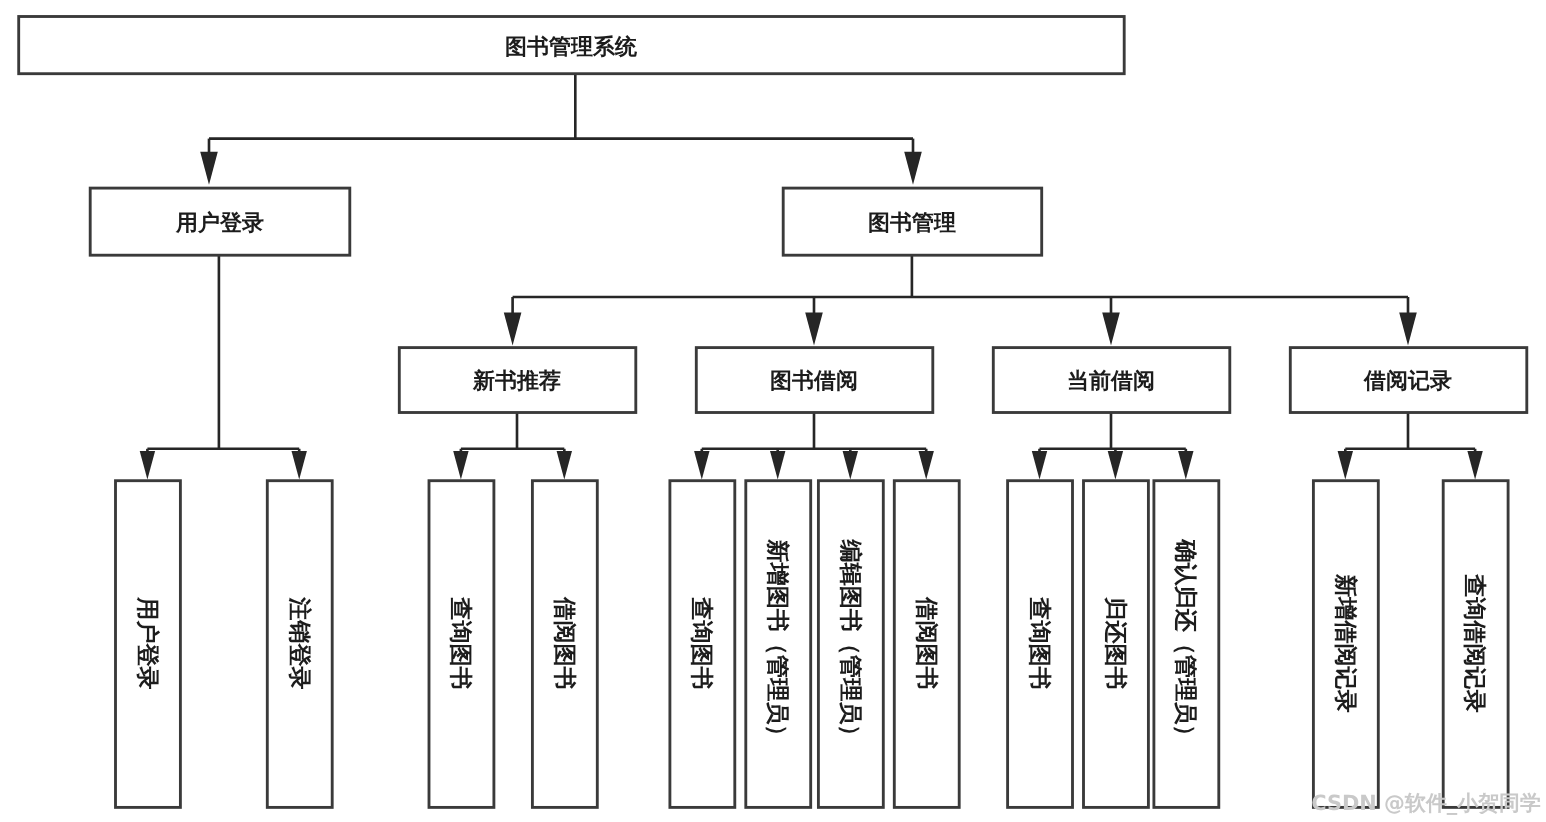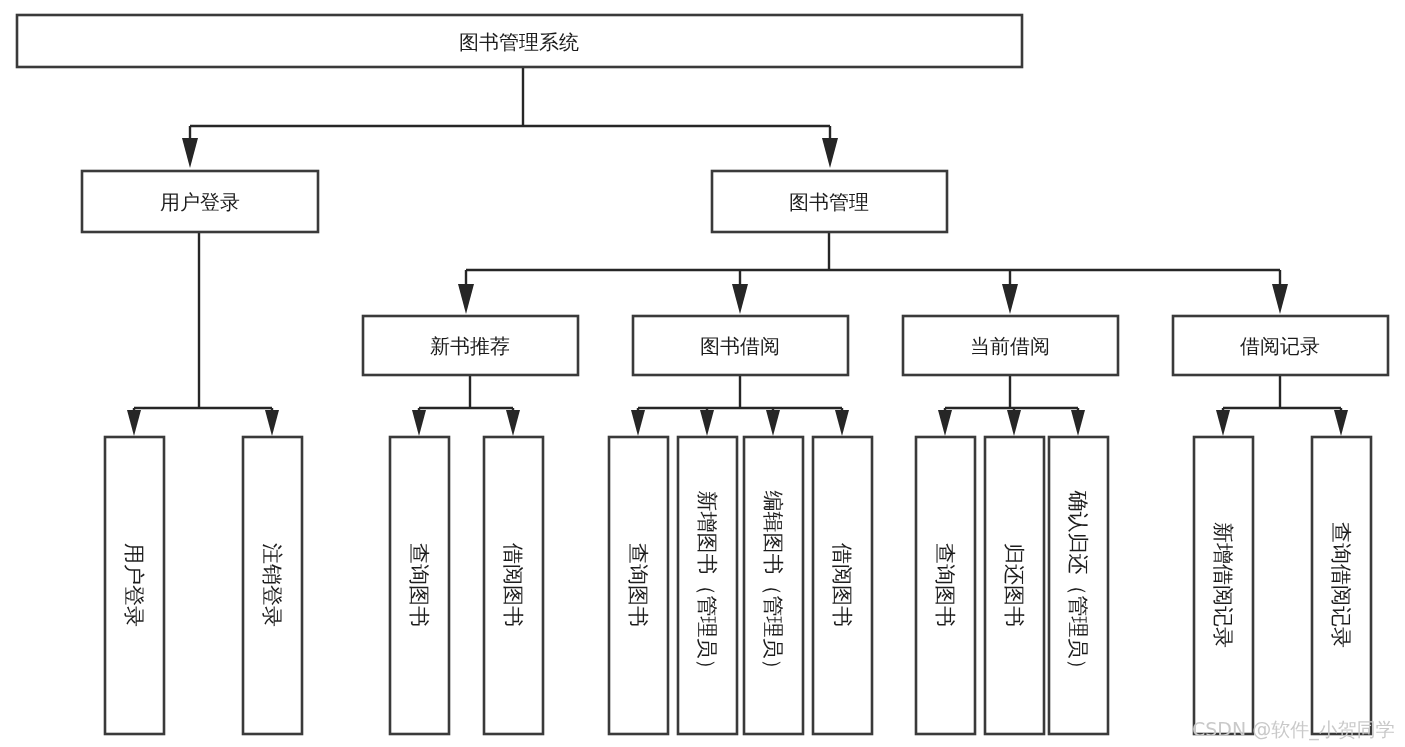--- a/index.html
+++ b/index.html
@@ -9,20 +9,21 @@
   }
   body {
     font-family: "DejaVu Sans", "Liberation Sans", sans-serif;
   }
   #diagram-root {
     position: relative;
     width: 1405px;
     height: 747px;
     background: #ffffff;
     overflow: hidden;
+    font-weight: bold;
   }
   svg#flowchart {
     position: absolute;
     left: 0;
     top: 0;
     width: 1405px;
     height: 747px;
   }
   .node-box {
     fill: #ffffff;

